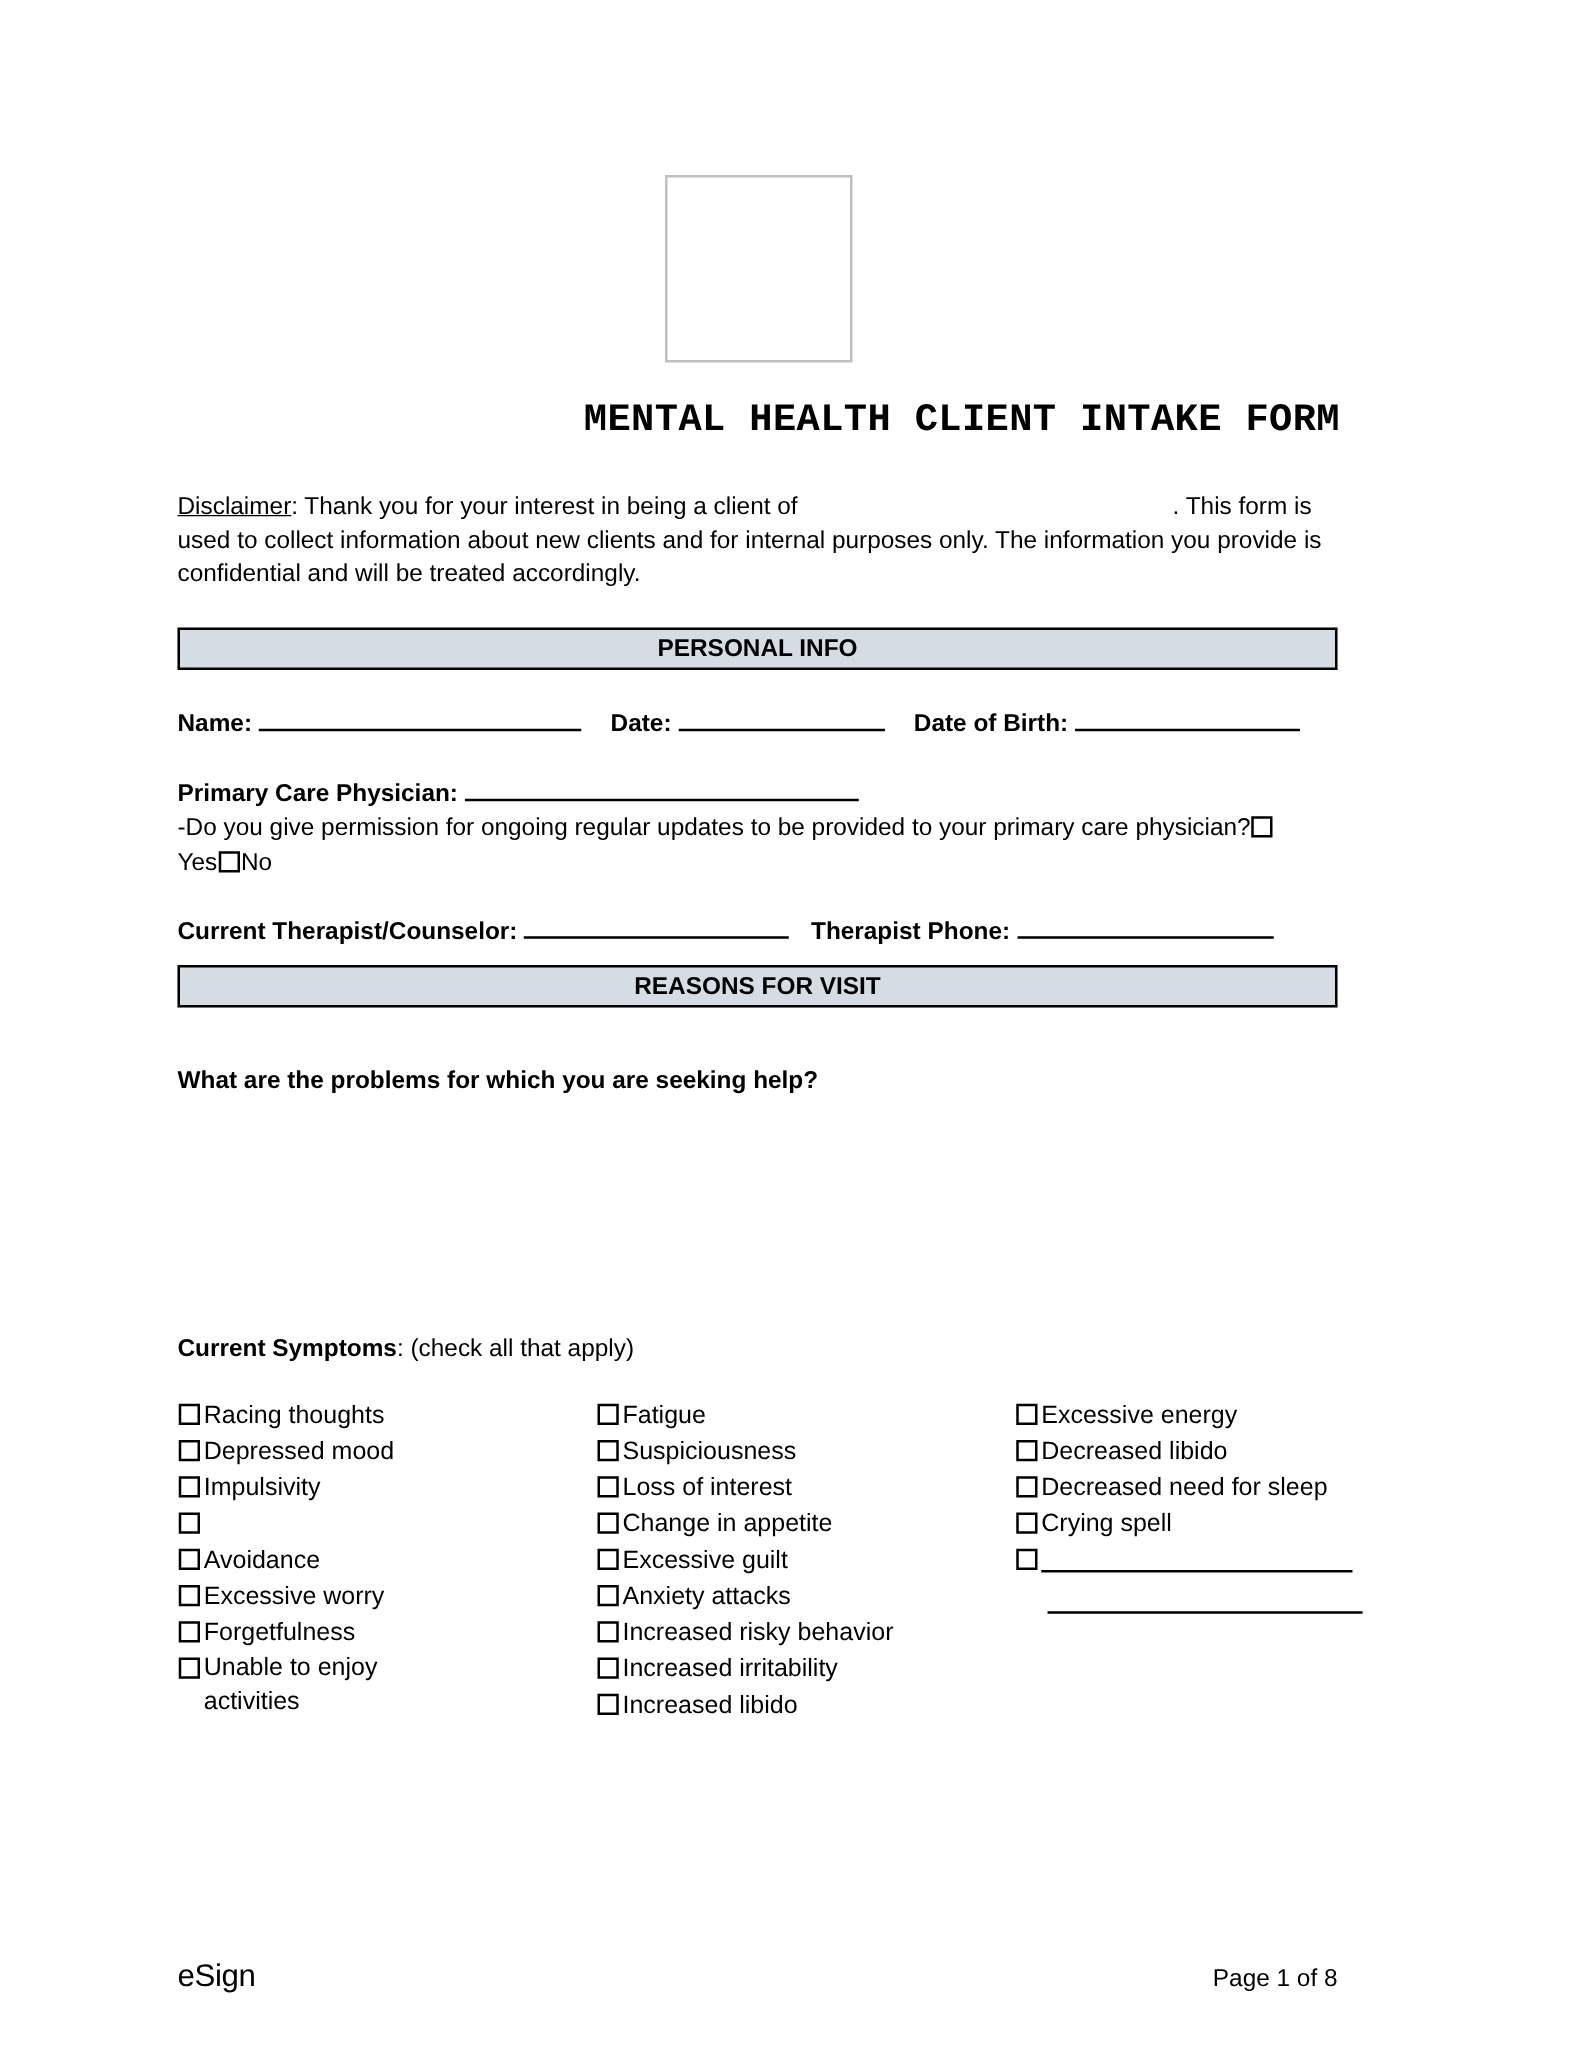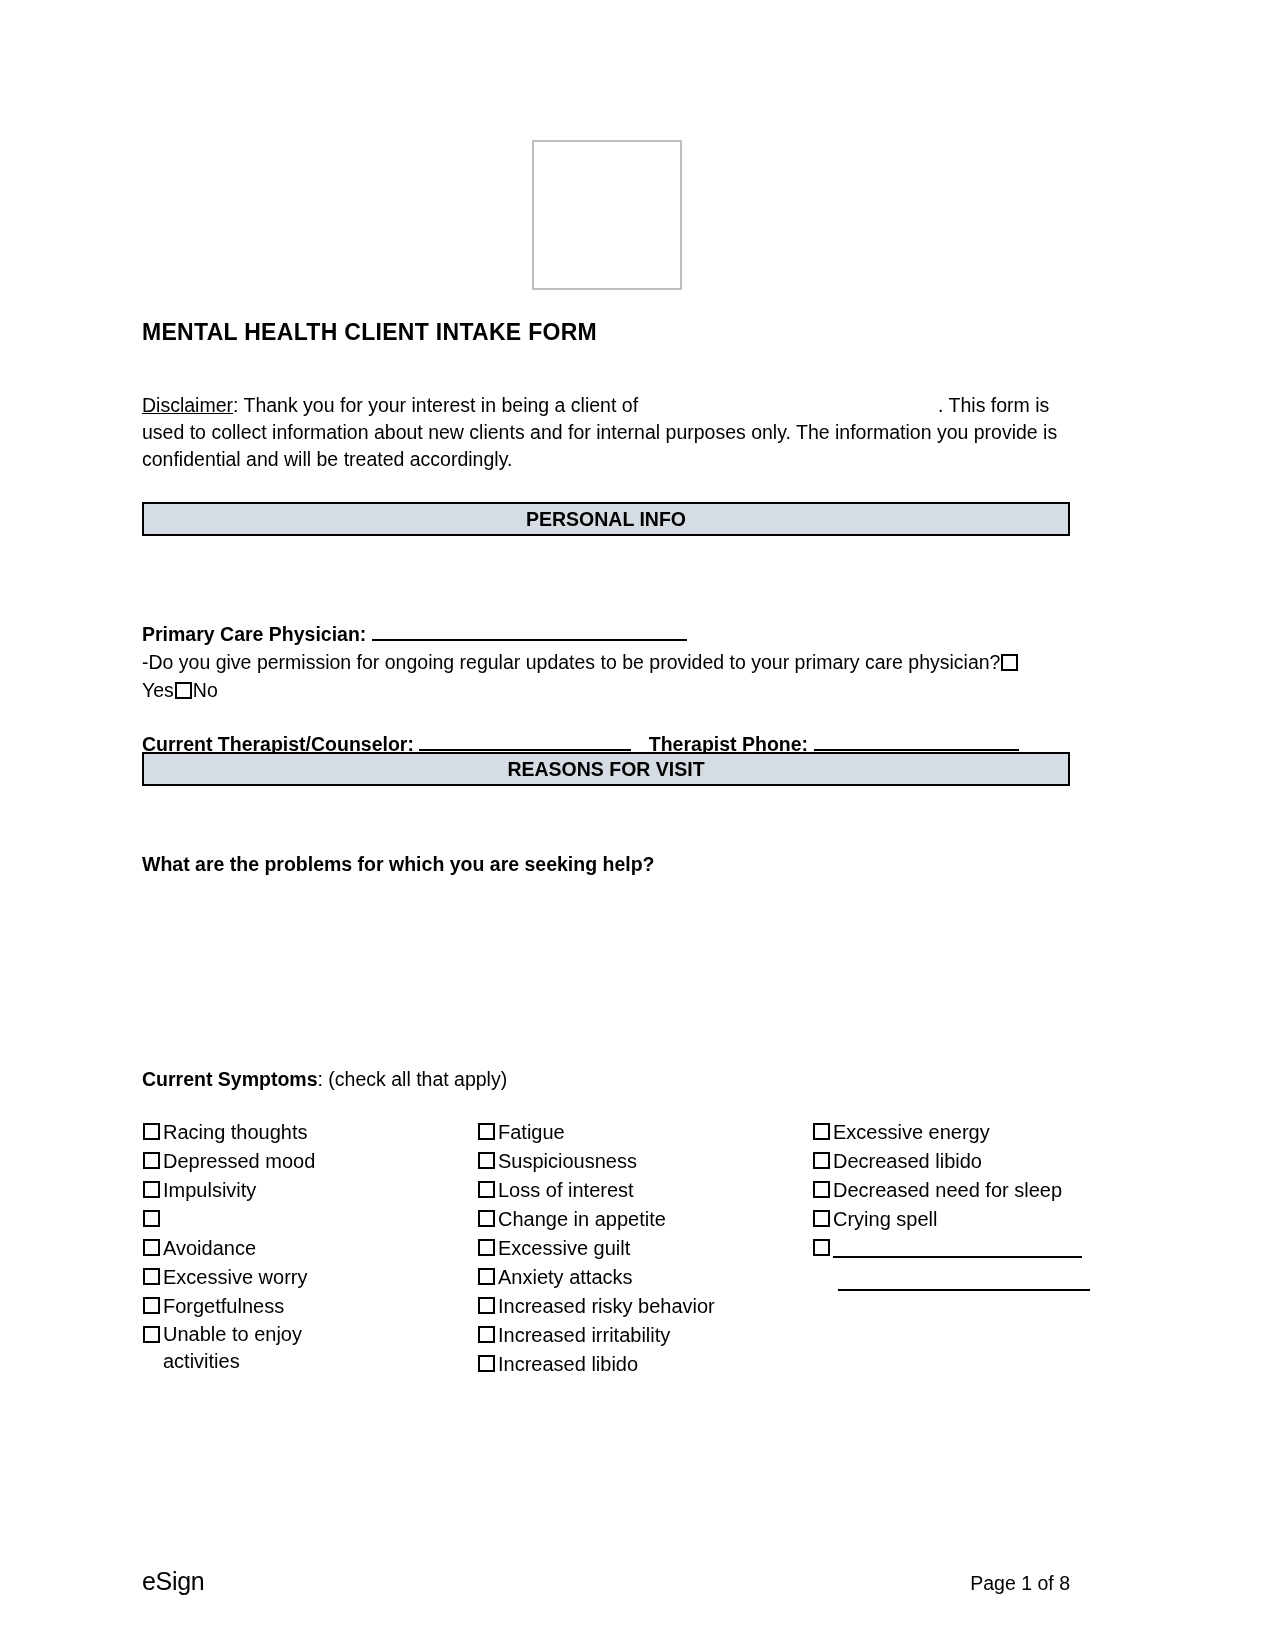--- a/index.html
+++ b/index.html
@@ -43,25 +43,26 @@
     background: #ffffff;
     box-sizing: border-box;
   }
 
   
   .doc-title {
     position: absolute;
     left: 0;
     top: 320px;
     width: 930px;
-    text-align: left;
-    font-size: 23px;
+    text-align: right;
+    font-size: 31px;
     font-weight: bold;
     letter-spacing: 0.3px;
     line-height: 1.1;
+    font-family: Liberation Mono, monospace;
   }
 
   
   .disclaimer {
     position: absolute;
     left: 0;
     top: 392px;
     width: 928px;
     font-size: 19.5px;
     line-height: 27px;
@@ -82,21 +83,21 @@
     height: 34px;
     background: #d5dce4;
     border: 2px solid #000000;
     box-sizing: border-box;
     text-align: center;
     font-size: 19.5px;
     font-weight: bold;
     line-height: 30px;
   }
   #band-personal { top: 502px; }
-  #band-reasons  { top: 752px; }
+  #band-reasons  { top: 772px; }
 
   
   .field-row {
     position: absolute;
     left: 0;
     width: 928px;
     font-size: 19.5px;
     line-height: 26px;
     white-space: nowrap;
   }
@@ -229,20 +230,28 @@
     </div>
 
     <div class="doc-title">MENTAL HEALTH CLIENT INTAKE FORM</div>
 
     <div class="disclaimer">
       <span class="u">Disclaimer</span><span>: Thank you for your interest in being a client of</span><span class="gapfill"></span><span>. This form is used to collect information about new clients and for internal purposes only. The information you provide is confidential and will be treated accordingly.</span>
     </div>
 
     <div class="section-band" id="band-personal">PERSONAL INFO</div>
 
+    <div class="field-row" id="row-name">
+      <span class="lbl-bold">Name:</span>
+      <span class="blank" style="width:258px"></span>
+      <span class="lbl-bold" style="margin-left:18px">Date:</span>
+      <span class="blank" style="width:165px"></span>
+      <span class="lbl-bold" style="margin-left:18px">Date of Birth:</span>
+      <span class="blank" style="width:180px"></span>
+    </div>
 
     <div class="field-row" id="row-pcp">
       <span class="lbl-bold">Primary Care Physician:</span>
       <span class="blank" style="width:315px"></span>
     </div>
 
     <div id="row-permission">
       <span>-Do you give permission for ongoing regular updates to be provided to your primary care physician?</span><span class="cbox"></span><span>Yes</span><span class="cbox"></span><span>No</span>
     </div>
 

